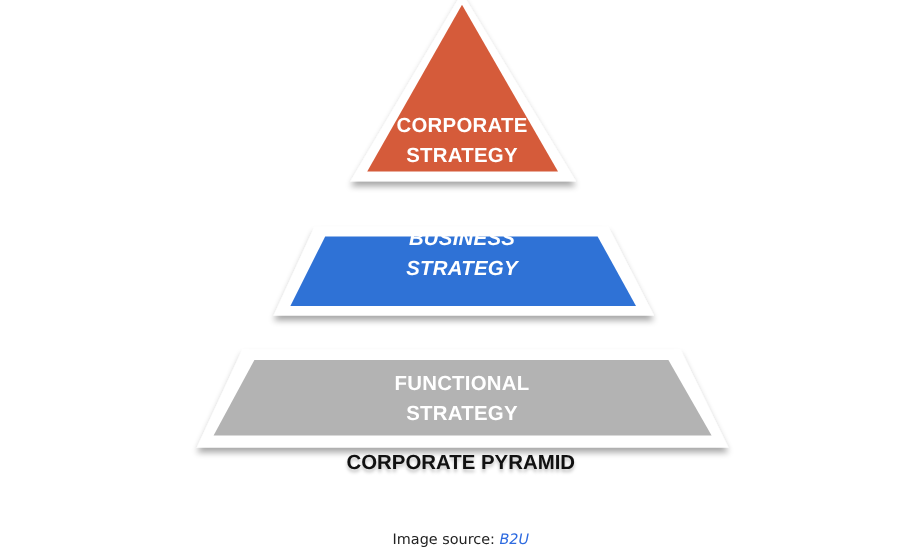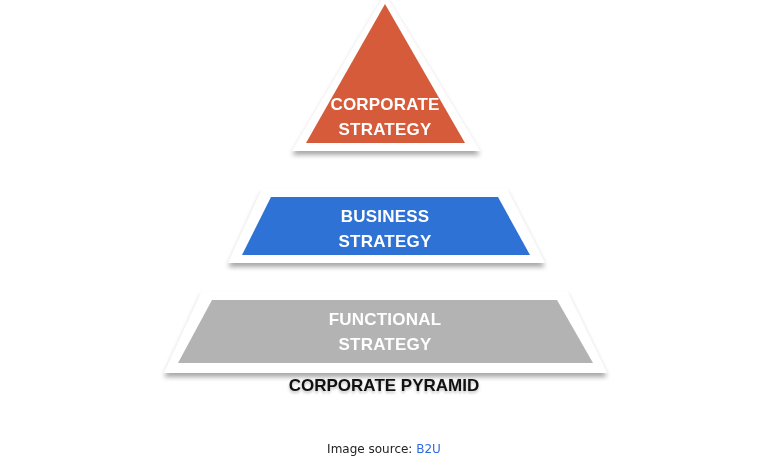--- a/index.html
+++ b/index.html
@@ -28,21 +28,21 @@
       text-shadow: 0 2px 3px rgba(0,0,0,0.25);
     }
     .source {
       position: absolute;
       left: 0; width: 768px; top: 442px;
       text-align: center;
       font-family: "DejaVu Sans", sans-serif;
       font-size: 12px;
       color: #222222;
     }
-    .source a { color: #2e6be0; text-decoration: none; }
+    .source a { color: #2e6be0; text-decoration: none; font-style: italic; }
   </style>
 </head>
 <body>
 
 <div class="stage">
   <svg class="pyr" width="768" height="460" viewBox="0 0 768 460">
     <defs>
       <filter id="sh" x="-10%" y="-10%" width="120%" height="140%">
         <feGaussianBlur in="SourceAlpha" stdDeviation="2.5"></feGaussianBlur>
         <feOffset dx="0" dy="4" result="b"></feOffset>
@@ -70,21 +70,21 @@
       <polygon points="202,291 567,291 607,373 164,373" fill="#ffffff" filter="url(#sh)"></polygon>
       <polygon points="212,300 557,300 593,363 178,363" fill="#b3b3b3"></polygon>
     </g>
   </svg>
 
   <div class="tier-label" style="left:285px; top:92px; width:200px;">
     <span>CORPORATE</span>
     <span>STRATEGY</span>
   </div>
 
-  <div class="tier-label" style="left:285px; top:204px; width:200px;">
+  <div class="tier-label" style="left:285px; top:186px; width:200px;font-style:italic;">
     <span>BUSINESS</span>
     <span>STRATEGY</span>
   </div>
 
   <div class="tier-label" style="left:285px; top:307px; width:200px;">
     <span>FUNCTIONAL</span>
     <span>STRATEGY</span>
   </div>
 
   <div class="pyramid-caption">CORPORATE PYRAMID</div>

